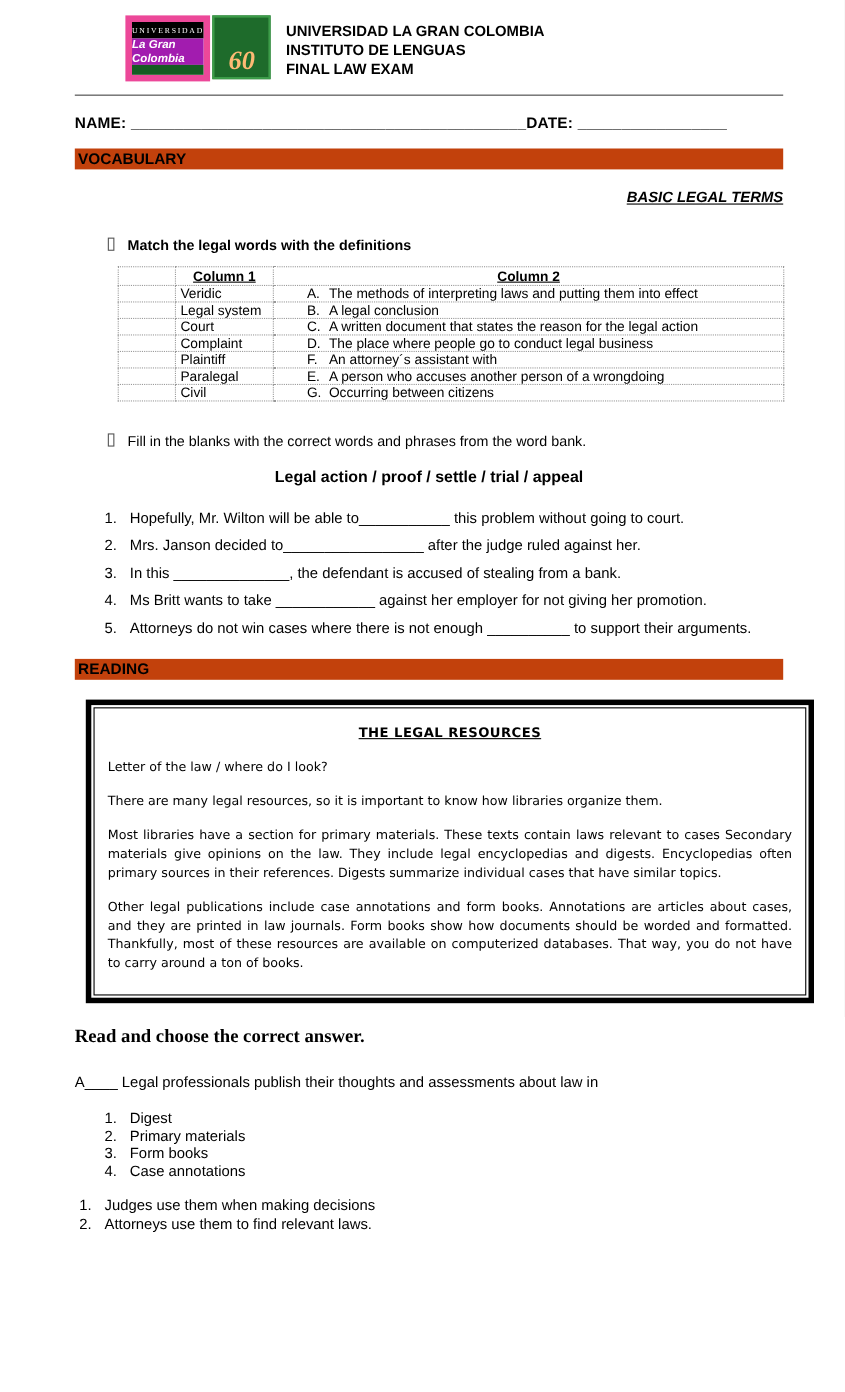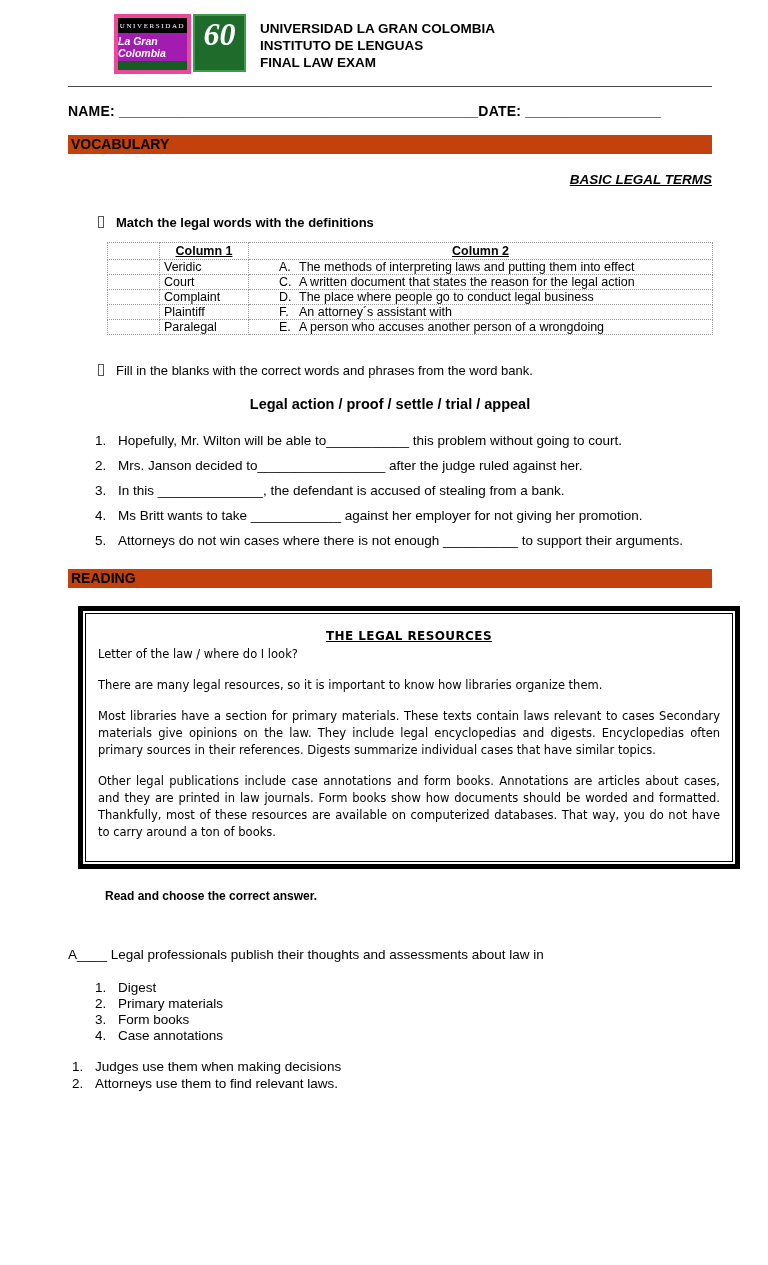--- a/index.html
+++ b/index.html
@@ -7,30 +7,30 @@
   .page {
     width:768px; min-height:1265px; margin:0 auto; background:#fff;
     font-family:"Liberation Sans", sans-serif; color:#000;
     padding:14px 56px 40px 68px; position:relative;
   }
   
   .header { display:flex; align-items:flex-start; gap:14px; margin-left:46px;
             padding-bottom:10px; }
   .header-rule { border:0; border-top:1px solid #444; margin:0 0 0 0; }
   .logo { display:flex; align-items:flex-start; width:132px; height:62px; flex:0 0 auto; }
-  .logo-main { width:84px; height:60px; border:4px solid #ec4899; display:flex; flex-direction:column; }
+  .logo-main { width:84px; height:60px; border:6px solid #ec4899; display:flex; flex-direction:column; }
   .logo-top { background:#000; color:#fff; font-size:7px; letter-spacing:1.6px;
               text-align:center; padding:4px 0 3px; font-family:"Liberation Serif", serif; }
   .logo-mid { flex:1; background:#a21caf; color:#fff; display:flex; align-items:center;
               justify-content:center; font-style:italic; font-weight:bold; font-size:10.5px; }
   .logo-strip { height:9px; background:#145c22; }
   .logo-badge { width:58px; height:58px; margin-left:2px; background:#1e6b2b;
-                border:2px solid #3c9c49; color:#ffffff; display:flex; align-items:flex-start;
+                border:2px solid #3c9c49; color:#fdba74; display:flex; align-items:flex-end;
                 justify-content:center; font-family:"Liberation Serif", serif;
-                font-weight:bold; font-style:italic; font-size:32px; }
+                font-weight:bold; font-style:italic; font-size:24px; }
   .header-text { padding-top:6px; }
   .header-text div { font-weight:bold; font-size:13.5px; line-height:17px; }
   
   .name-line { margin-top:16px; font-weight:bold; font-size:14px; letter-spacing:.2px;
                white-space:nowrap; overflow:hidden; }
   
   .section-bar { background:#c2410c; font-weight:bold; font-size:14px;
                  padding:1px 3px 2px; margin-top:16px; }
   
   .center-title { text-align:right; font-weight:bold; font-style:italic;
@@ -54,28 +54,28 @@
   .sentences { margin-top:20px; margin-left:27px; font-size:13.5px; }
   .numbered { display:flex; margin-bottom:8px; line-height:17px; }
   .numbered .num { width:23px; flex:0 0 auto; }
   
   .section-bar.reading { margin-top:20px; }
   .reading-box-outer { margin-top:18px; margin-left:10px; margin-right:-28px;
                        border:5px solid #000; padding:2px; }
   .reading-box-inner { border:1px solid #000; padding:14px 12px 20px;
                        font-family:"DejaVu Sans", sans-serif; font-size:11.5px; line-height:17px; }
   .reading-heading { text-align:center; font-weight:bold; font-size:12px;
-                     letter-spacing:.4px; margin-bottom:1px; }
+                     letter-spacing:.4px; margin-bottom:14px; }
   .reading-heading span { text-decoration:underline; }
   .reading-box-inner p { margin-bottom:14px; }
   .reading-box-inner p.just { text-align:justify; }
   .reading-box-inner p:last-child { margin-bottom:0; }
-  .serif-instruction { margin-top:20px; font-family:Liberation Sans, sans-serif;
-                       font-weight:bold; font-size:12px;margin-left:37px; }
-  .question { margin-top:44px; font-size:13.5px; }
+  .serif-instruction { margin-top:20px; font-family:Liberation Serif, serif;
+                       font-weight:bold; font-size:17px; }
+  .question { margin-top:24px; font-size:13.5px; }
   .options-a { margin-top:18px; margin-left:27px; font-size:13.5px; }
   .options-a .numbered { margin-bottom:0; line-height:16px; }
   .question-b { margin-top:108px; font-size:13.5px; }
   .options-b { margin-top:14px; margin-left:4px; font-size:13.5px; }
   .options-b .numbered { margin-bottom:0; line-height:17px; }
 </style>
 </head>
 <body>
 
 <div class="page">
@@ -119,37 +119,47 @@
       <td class="c-word th"><span>Column 1</span></td>
       <td class="th"><span>Column 2</span></td>
     </tr>
     <tr>
       <td class="c-empty"></td>
       <td class="c-word">Veridic</td>
       <td class="c-def"><span class="letter">A.</span><span>The methods of interpreting laws and putting them into effect</span></td>
     </tr>
     <tr>
       <td class="c-empty"></td>
+      <td class="c-word">Legal system</td>
+      <td class="c-def"><span class="letter">B.</span><span>A legal conclusion</span></td>
+    </tr>
+    <tr>
+      <td class="c-empty"></td>
       <td class="c-word">Court</td>
       <td class="c-def"><span class="letter">C.</span><span>A written document that states the reason for the legal action</span></td>
     </tr>
     <tr>
       <td class="c-empty"></td>
       <td class="c-word">Complaint</td>
       <td class="c-def"><span class="letter">D.</span><span>The place where people go to conduct legal business</span></td>
     </tr>
     <tr>
       <td class="c-empty"></td>
       <td class="c-word">Plaintiff</td>
       <td class="c-def"><span class="letter">F.</span><span>An attorney´s assistant with</span></td>
     </tr>
     <tr>
       <td class="c-empty"></td>
       <td class="c-word">Paralegal</td>
       <td class="c-def"><span class="letter">E.</span><span>A person who accuses another person of a wrongdoing</span></td>
+    </tr>
+    <tr>
+      <td class="c-empty"></td>
+      <td class="c-word">Civil</td>
+      <td class="c-def"><span class="letter">G.</span><span>Occurring between citizens</span></td>
     </tr>
   </tbody>
     </table>
 
   <div class="bullet-line">
     <span class="box-glyph"></span>
     <span>Fill in the blanks with the correct words and phrases from the word bank.</span>
   </div>
 
   <div class="word-bank">Legal action / proof / settle / trial / appeal</div>

